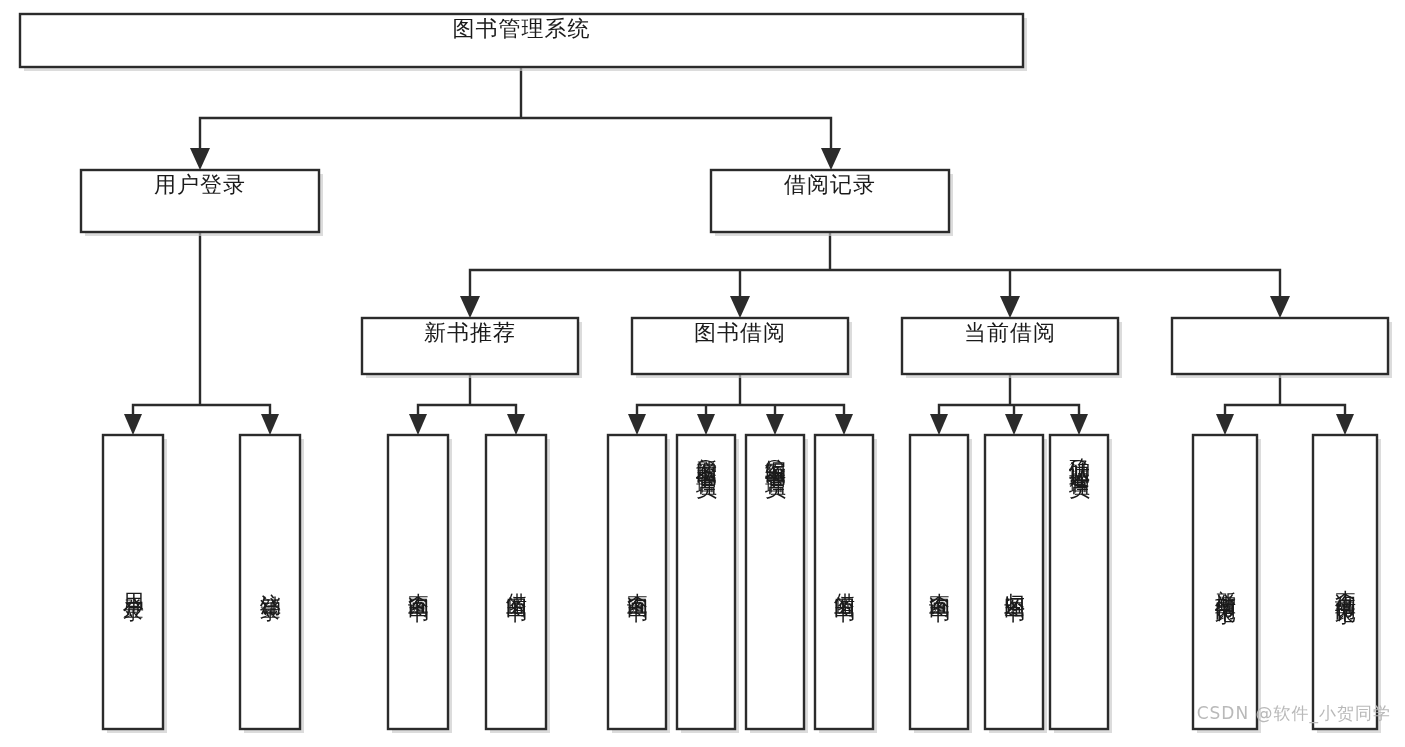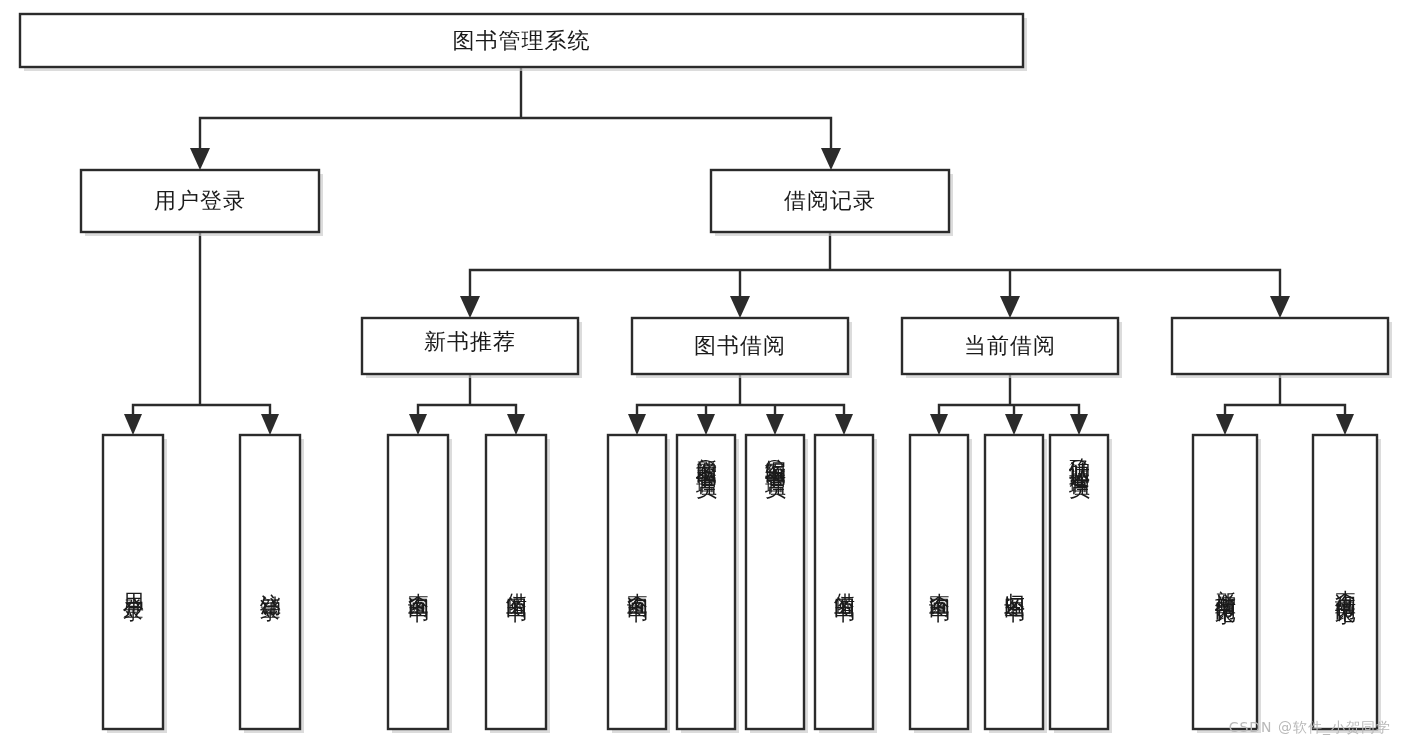--- a/index.html
+++ b/index.html
@@ -58,37 +58,36 @@
     font-family: "DejaVu Sans", "Liberation Sans", sans-serif;
     font-size: 21px;
     line-height: 1;
     color: #1a1a1a;
     letter-spacing: 3px;
     white-space: nowrap;
   }
   .hlabel-wrap {
     position: absolute;
     display: flex;
-    align-items: center;
     justify-content: center;
     pointer-events: none;
   }
   .hlabel-text {
     font-family: "DejaVu Sans", "Liberation Sans", sans-serif;
     font-size: 22px;
     color: #1a1a1a;
     letter-spacing: 1px;
     white-space: nowrap;
   }
   .watermark {
     position: absolute;
     right: 14px;
-    bottom: 10px;
-    font-family: "DejaVu Sans", "Liberation Sans", sans-serif;
-    font-size: 14px;
+    bottom: 22px;
+    font-family: "DejaVu Sans", "Liberation Sans", sans-serif;
+    font-size: 17px;
     color: #b9b9b9;
     letter-spacing: 1px;
     white-space: nowrap;
     user-select: none;
   }
 </style>
 </head>
 <body>
 
 <div id="diagram-root">

